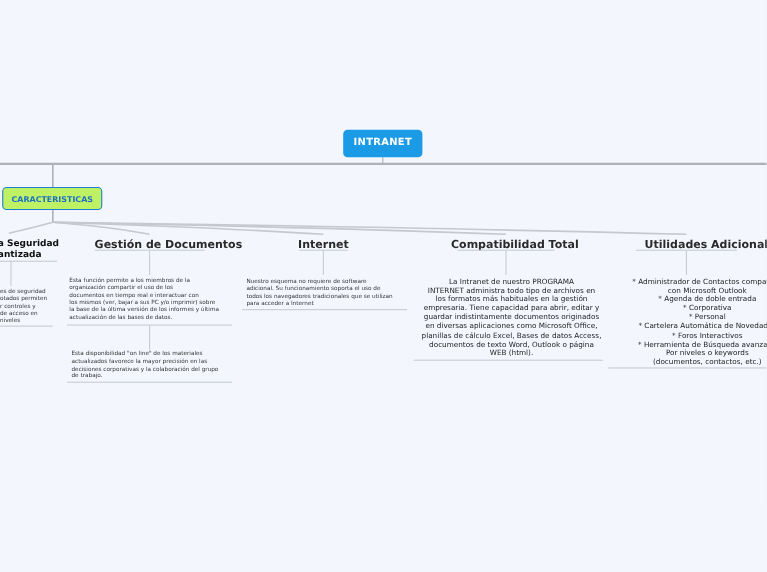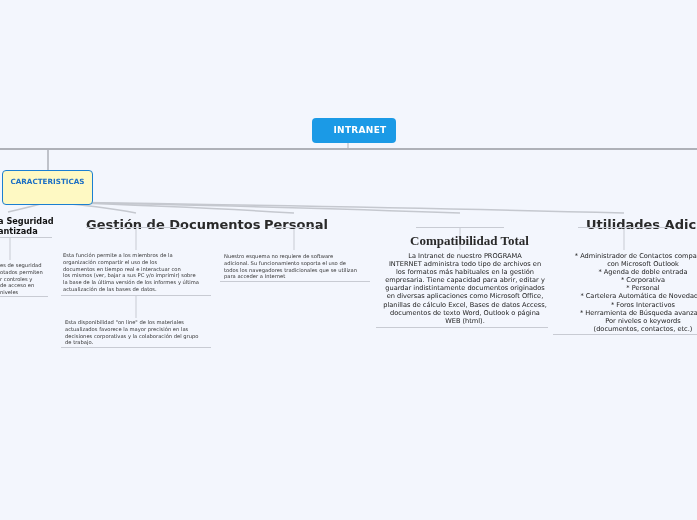--- a/index.html
+++ b/index.html
@@ -8,30 +8,29 @@
       background:#f3f6fd;
       font-family:"DejaVu Sans", sans-serif;
     }
     .abs { position:absolute; }
     svg.lines { position:absolute; left:0; top:0; }
     .root {
       position:absolute; left:312px; top:118px; width:72px; height:25px;
       background:#1b9ae6; border-radius:4px; color:#fff;
       font-size:9px; font-weight:bold; text-align:center; line-height:25px;
       letter-spacing:0.3px;
-      padding-left:12px;
     }
     .main-topic {
-      position:absolute; left:2px; top:170px; width:91px; height:35px;
-      background:#fef9c3; border:1px solid #1b7fd1; border-radius:4px;
+      position:absolute; left:2px; top:170px; width:91px; height:21px;
+      background:#bef264; border:1px solid #1b7fd1; border-radius:4px;
       color:#1b6fc4; font-size:7.2px; font-weight:bold; text-align:center; line-height:21px;
       box-sizing:border-box;
     }
     .sub-title {
-      position:absolute; font-size:13px; font-weight:bold; color:#2a2a2a;
+      position:absolute; font-size:10px; font-weight:bold; color:#2a2a2a;
       text-align:center; white-space:nowrap;
     }
     .sub-title.big { font-size:8.2px; color:#111; line-height:10px; }
     .note {
       position:absolute; color:#333; white-space:pre-line;
     }
     .note.small { font-size:5.2px; line-height:6.8px; }
     .note.med { font-size:6.6px; line-height:8.1px; color:#222;text-align:center; }
     .uline { position:absolute; height:1px; background:#c8cbd3; }
   </style>
@@ -83,29 +82,29 @@
 los mismos (ver, bajar a sus PC y/o imprimir) sobre
 la base de la última versión de los informes y última
 actualización de las bases de datos.</div>
 <div class="uline" style="left:61px; top:295px; width:150px;"></div>
 <div class="note small" style="left:65px; top:319px; width:148px;">Esta disponibilidad "on line" de los materiales
 actualizados favorece la mayor precisión en las
 decisiones corporativas y la colaboración del grupo
 de trabajo.</div>
 <div class="uline" style="left:61px; top:347px; width:150px;"></div>
 
-<div class="sub-title" style="left:264px; top:217px; width:60px;">Personal</div>
+<div class="sub-title" style="left:264px; top:217px; width:60px;">Internet</div>
 <div class="uline" style="left:272px; top:227px; width:44px;"></div>
 <div class="note small" style="left:224px; top:253px; width:150px;">Nuestro esquema no requiere de software
 adicional. Su funcionamiento soporta el uso de
 todos los navegadores tradicionales que se utilizan
 para acceder a Internet</div>
 <div class="uline" style="left:220px; top:281px; width:150px;"></div>
 
-<div class="sub-title" style="left:410px; top:233px; width:100px;font-family:Liberation Serif, serif;">Compatibilidad Total</div>
+<div class="sub-title" style="left:410px; top:217px; width:100px;">Compatibilidad Total</div>
 <div class="uline" style="left:416px; top:227px; width:88px;"></div>
 <div class="note med" style="left:380px; top:252px; width:170px;">La Intranet de nuestro PROGRAMA
 INTERNET administra todo tipo de archivos en
 los formatos más habituales en la gestión
 empresaria. Tiene capacidad para abrir, editar y
 guardar indistintamente documentos originados
 en diversas aplicaciones como Microsoft Office,
 planillas de cálculo Excel, Bases de datos Access,
 documentos de texto Word, Outlook o página
 WEB (html).</div>

